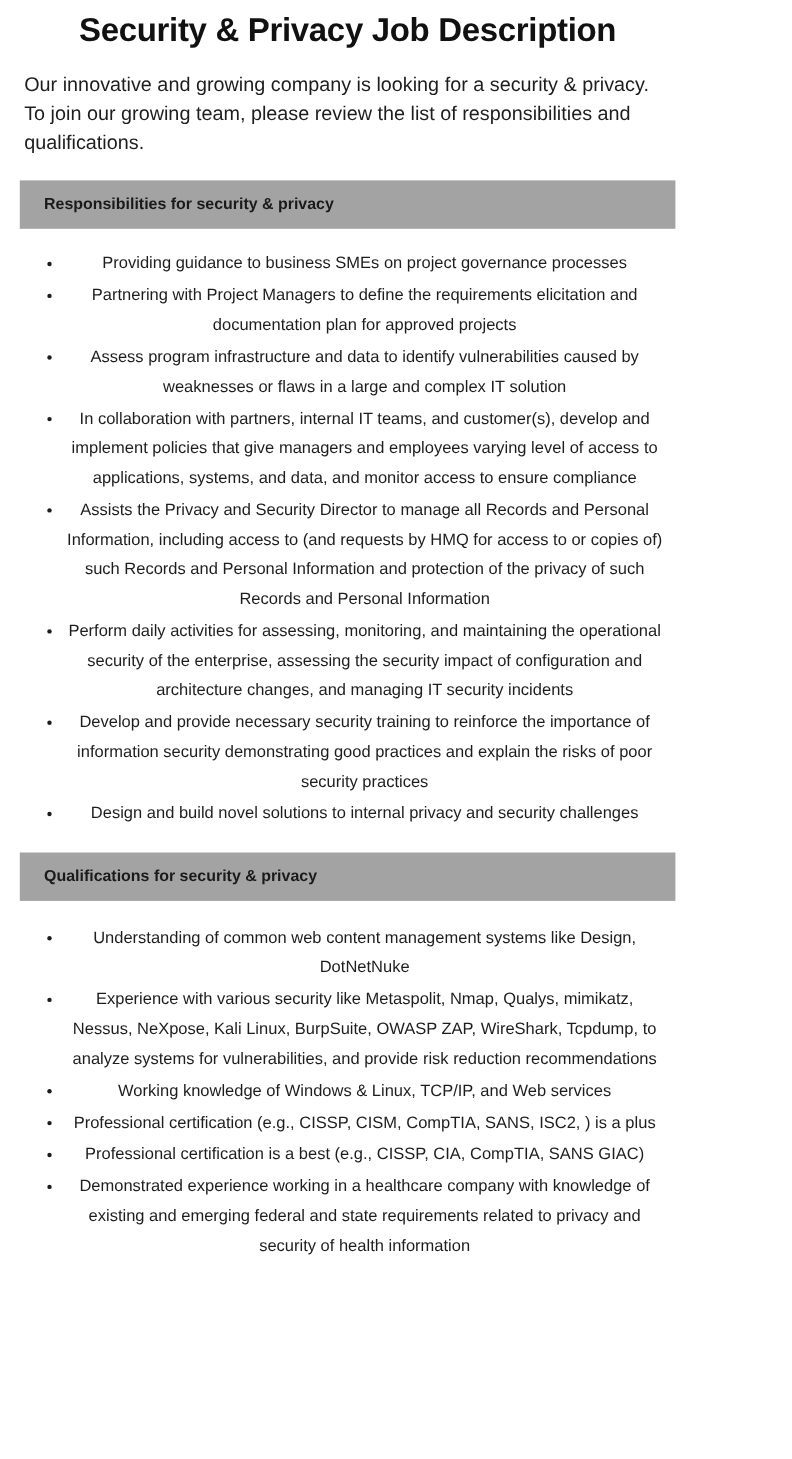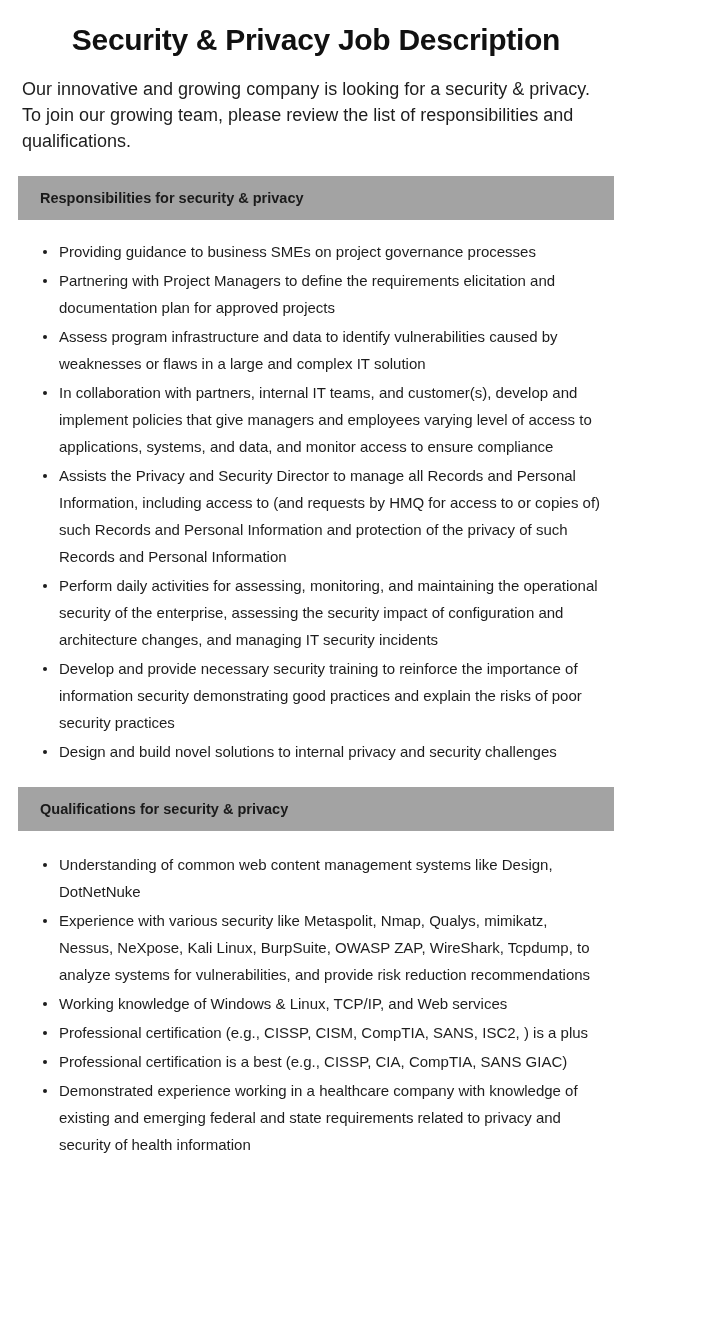--- a/index.html
+++ b/index.html
@@ -11,21 +11,21 @@
   body {
     width: 720px;
     min-height: 1326px;
     font-family: "Liberation Sans", sans-serif;
     color: #1a1a1a;
     -webkit-font-smoothing: antialiased;
   }
   .page {
     width: 632px;
     box-sizing: border-box;
-    padding: 16px 18px 14px 18px;
+    padding: 4px 18px 14px 18px;
   }
   .doc-title {
     margin: 0;
     padding: 4px 0 0 0;
     font-size: 30px;
     line-height: 40px;
     font-weight: bold;
     text-align: center;
     letter-spacing: -0.3px;
     color: #111111;
@@ -52,20 +52,21 @@
     margin: 0;
     padding: 18px 0 0 0;
   }
   .bullet-item {
     position: relative;
     padding: 0 10px 0 41px;
     margin: 0 0 2px 0;
     font-size: 15px;
     line-height: 27px;
     color: #1d1d1d;
+    text-align: center;
   }
   .bullet-item::before {
     content: "";
     position: absolute;
     left: 25px;
     top: 12px;
     width: 4px;
     height: 4px;
     border-radius: 50%;
     background: #1d1d1d;

